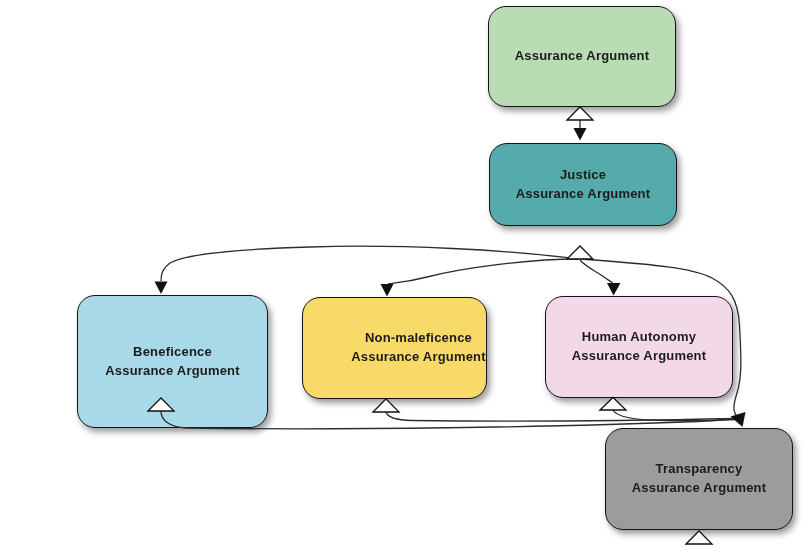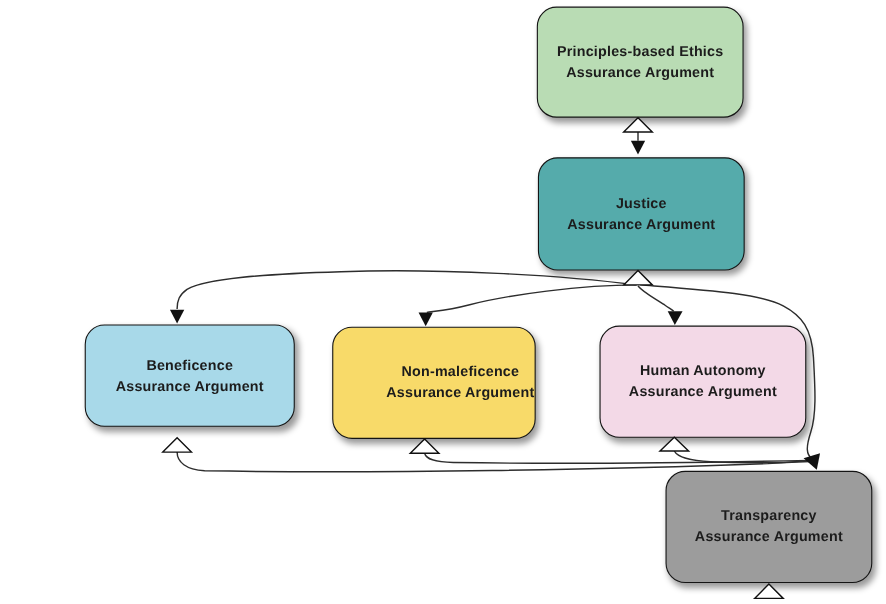--- a/index.html
+++ b/index.html
@@ -21,30 +21,29 @@
   .edge{fill:none;stroke:#2d2d2d;stroke-width:1.3;}
   .solid-arrow{fill:#111111;stroke:none;}
   .hollow-tri{fill:#ffffff;stroke:#111111;stroke-width:1.3;stroke-linejoin:miter;}
 </style>
 </head>
 <body>
 
 <div class="canvas">
 
   <div class="node" style="left: 488px; top: 6px; width: 188px; height: 101px; background-color: rgb(185, 220, 180);">
-    <span class="l">Principles-based Ethics</span>
     <span class="l">Assurance Argument</span>
   </div>
 
-  <div class="node" style="left: 489px; top: 143px; width: 188px; height: 103px; background-color: rgb(85, 171, 171);">
+  <div class="node" style="left: 489px; top: 143px; width: 188px; height: 83px; background-color: rgb(85, 171, 171);">
     <span class="l">Justice</span>
     <span class="l">Assurance Argument</span>
   </div>
 
-  <div class="node" style="left: 77px; top: 295px; width: 191px; height: 93px; background-color: rgb(168, 217, 233);">
+  <div class="node" style="left: 77px; top: 295px; width: 191px; height: 133px; background-color: rgb(168, 217, 233);">
     <span class="l">Beneficence</span>
     <span class="l">Assurance Argument</span>
   </div>
 
   <div class="node" style="left: 302px; top: 297px; width: 185px; height: 102px; background-color: rgb(248, 218, 105); padding-left: 48px;">
     <span class="l">Non-maleficence</span>
     <span class="l">Assurance Argument</span>
   </div>
 
   <div class="node" style="left: 520px; top: 296px; width: 188px; height: 102px; background-color: rgb(243, 217, 231); margin-left: 25px;">

